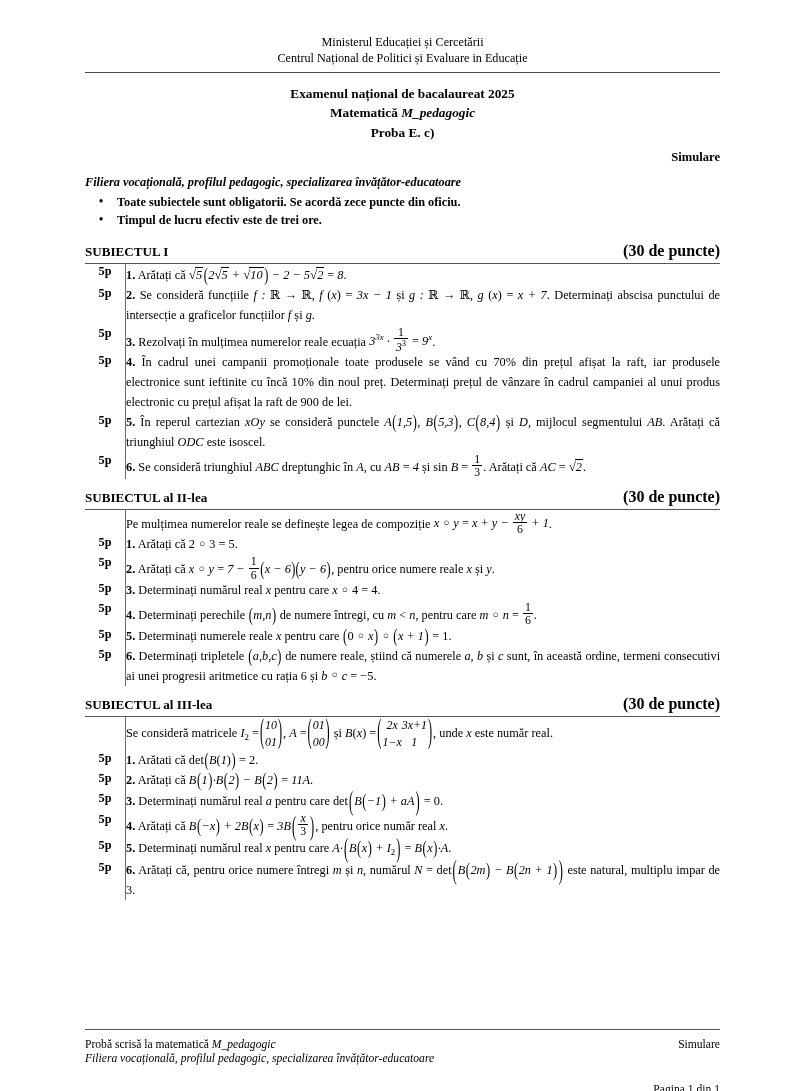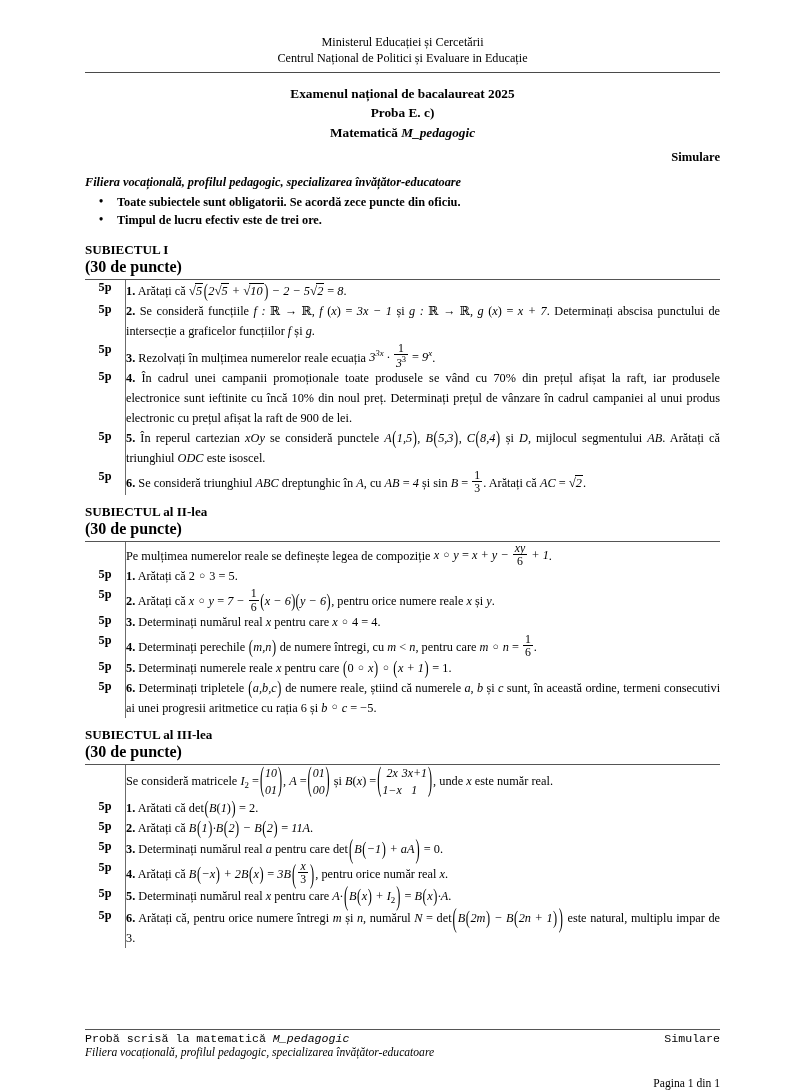--- a/index.html
+++ b/index.html
@@ -87,21 +87,20 @@
   }
 
   
   .subject-head {
     display: flex;
     justify-content: space-between;
     align-items: baseline;
     font-weight: bold;
     font-size: 13.1px;
     margin-top: 9px;
-    flex-direction: column;
   }
   .subject-head .pts {
     font-size: 16px;
   }
   .hr-sub {
     border: 0;
     border-top: 1.4px solid #555555;
     margin: 3px 0 0 0;
     width: 635px;
   }
@@ -250,22 +249,21 @@
     border: 0;
     border-top: 1.3px solid #555555;
     margin: 0;
     width: 635px;
   }
   .foot-row {
     display: flex;
     justify-content: space-between;
     align-items: baseline;
     font-size: 11.6px;
-    margin-top: 2px;
-    font-family: Liberation Mono, monospace;
+    margin-top: 8px;
   }
   .foot-row .mp { font-style: italic; }
   .foot-filiera {
     font-style: italic;
     font-size: 11.6px;
     margin-top: 1px;
   }
   .foot-page {
     text-align: right;
     font-size: 11.6px;
@@ -279,22 +277,22 @@
 <div class="content">
 
   <div class="ministry">
     <div>Ministerul Educației și Cercetării</div>
     <div>Centrul Național de Politici și Evaluare in Educație</div>
   </div>
   <hr class="hr-top">
 
   <div class="exam-title">
     <div>Examenul național de bacalaureat 2025</div>
+    <div><span>Matematică </span><span class="mp">M_pedagogic</span></div>
     <div>Proba E. c)</div>
-    <div><span>Matematică </span><span class="mp">M_pedagogic</span></div>
   </div>
 
   <div class="simulare-top">Simulare</div>
 
   <div class="filiera">Filiera vocațională, profilul pedagogic, specializarea învățător-educatoare</div>
 
   <ul class="instructions">
     <li>Toate subiectele sunt obligatorii. Se acordă zece puncte din oficiu.</li>
     <li>Timpul de lucru efectiv este de trei ore.</li>
   </ul>

